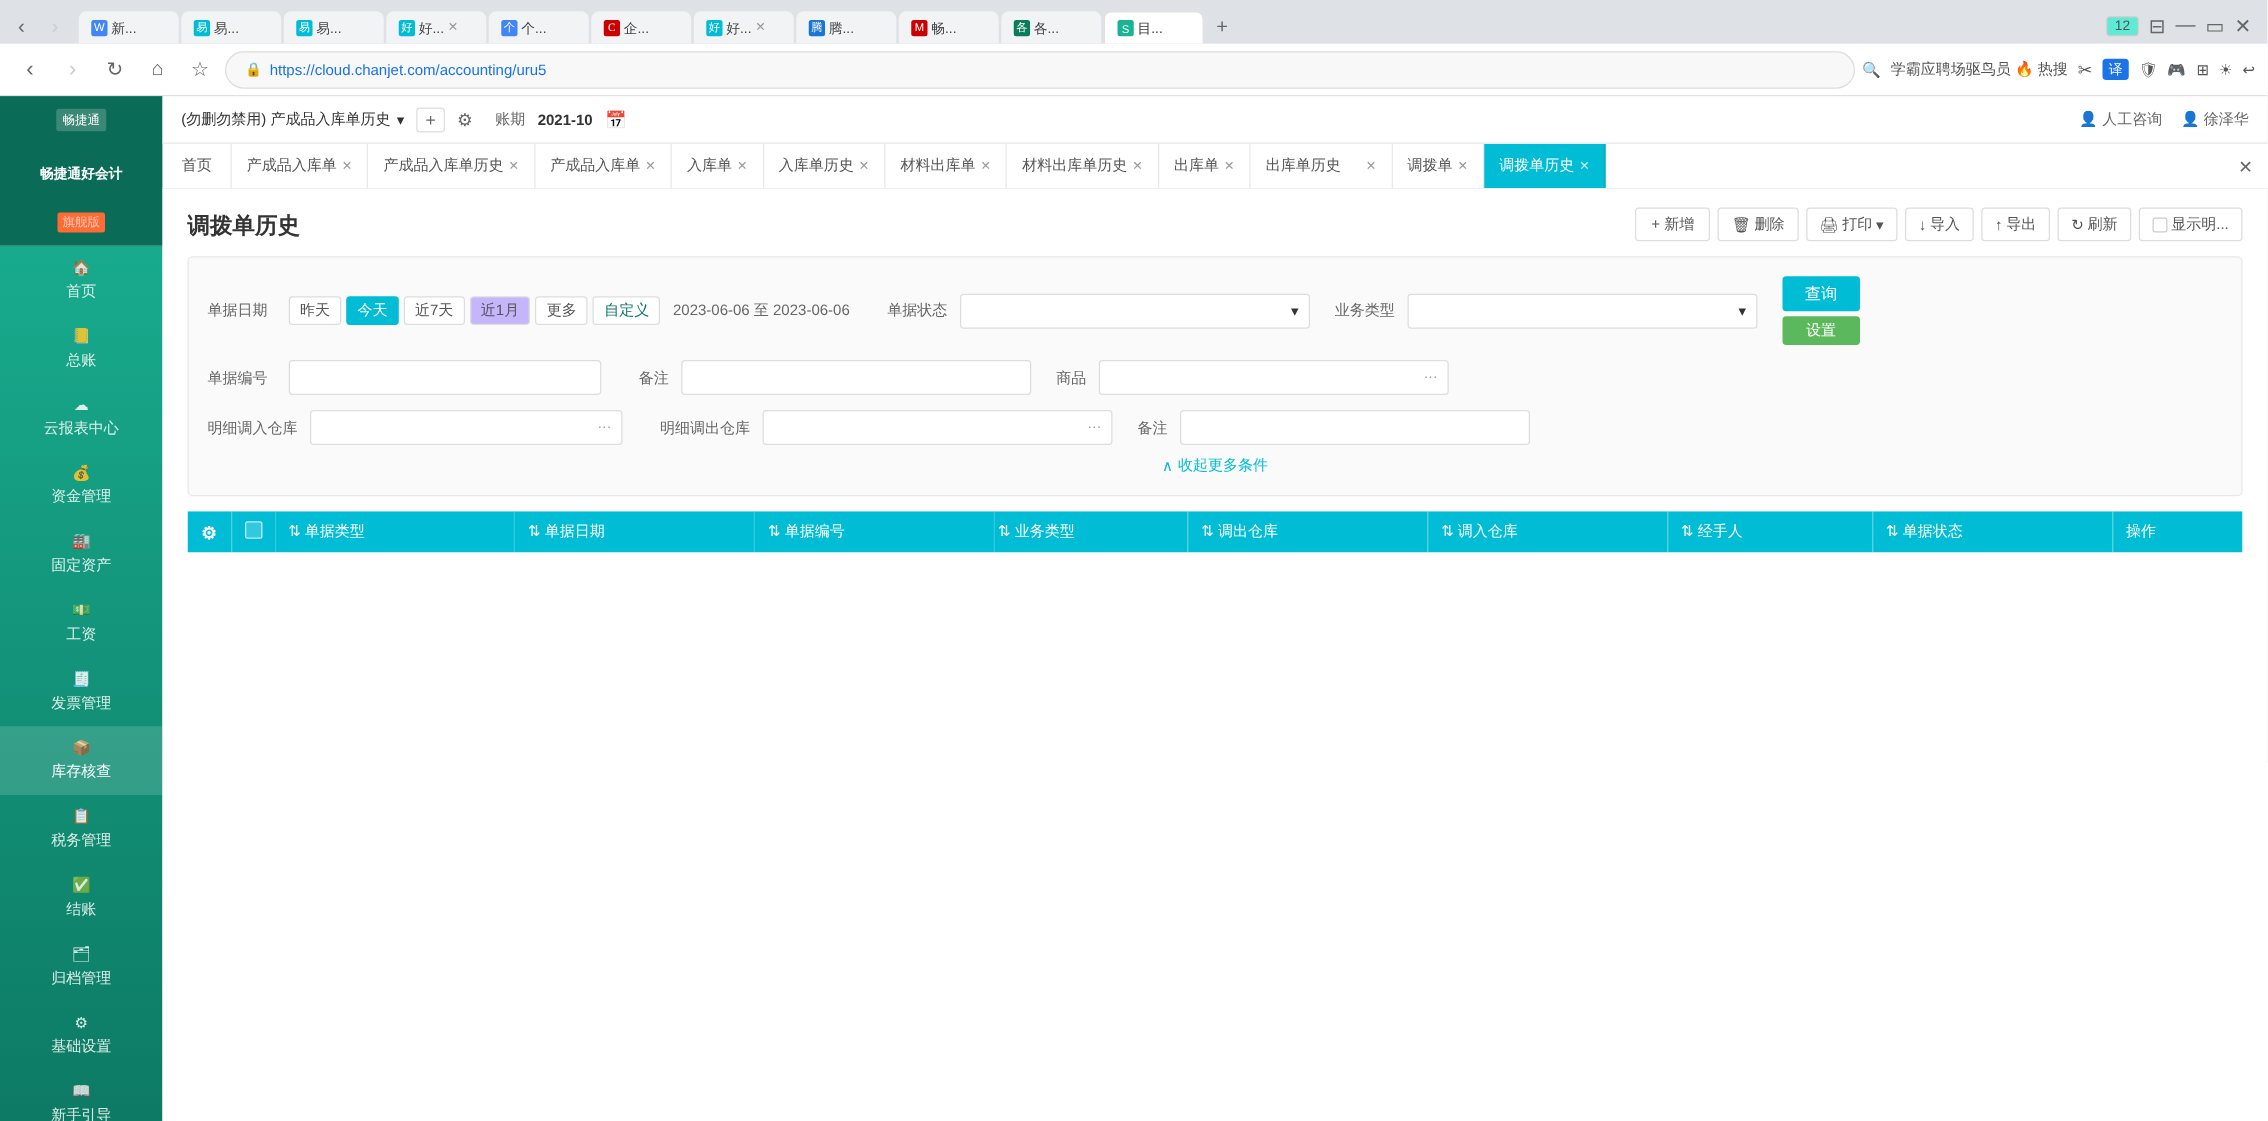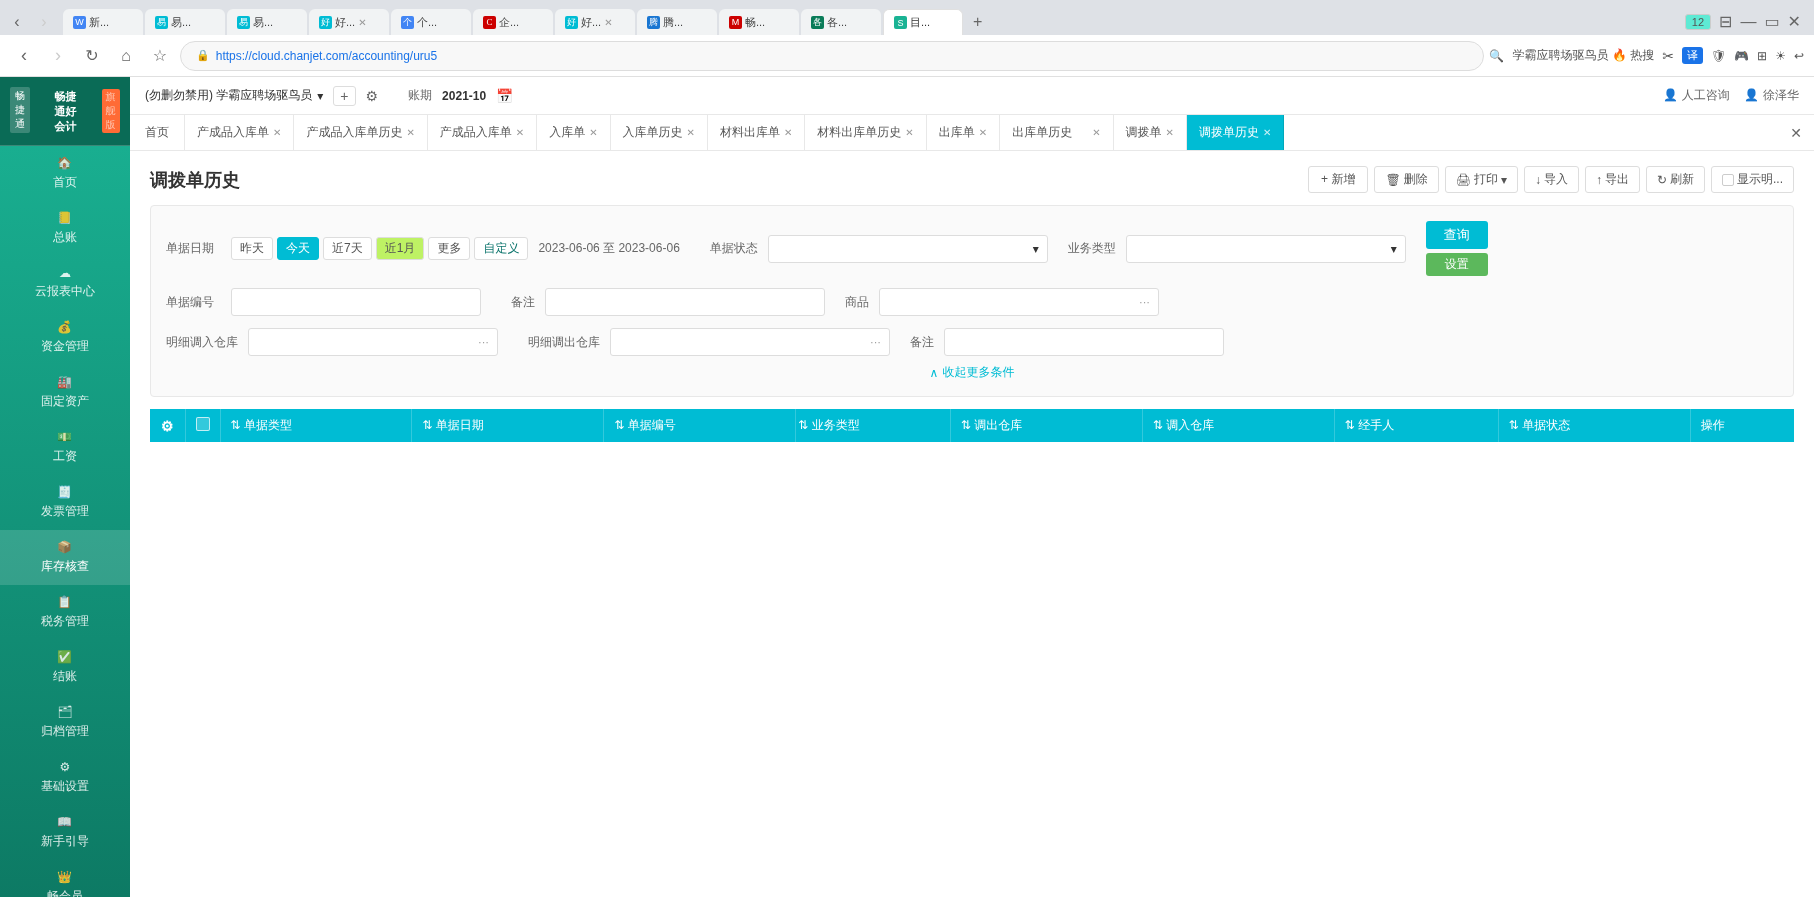--- a/index.html
+++ b/index.html
@@ -107,21 +107,21 @@
     <span style="cursor:pointer;">🎮</span>
     <span style="cursor:pointer;">⊞</span>
     <span style="cursor:pointer;">☀</span>
     <span style="cursor:pointer;">↩</span>
   </div>
 </div>
 
 <div class="app-wrapper">
 
   <div class="sidebar">
-    <div style="background:#0a6b56;padding:10px;display:flex;align-items:center;justify-content:center;flex-direction:row;border-bottom:1px solid rgba(255,255,255,0.2);gap:24px;">
+    <div style="background:#0a6b56;padding:10px;display:flex;align-items:center;justify-content:center;flex-direction:column;border-bottom:1px solid rgba(255,255,255,0.2);gap:24px;">
       <div style="color:#fff;font-size:10px;background:rgba(255,255,255,0.2);padding:2px 5px;border-radius:2px;margin-bottom:2px;">畅捷通</div>
       <div style="color:#fff;font-size:11px;font-weight:bold;">畅捷通好会计</div>
       <div style="color:rgba(255,255,255,0.6);font-size:10px;background:#ff6b35;padding:1px 4px;border-radius:2px;">旗舰版</div>
     </div>
     <div class="sidebar-item">
       <span>🏠</span>
       <span style="color:rgba(255,255,255,0.85);font-size:12px;">首页</span>
     </div>
     <div class="sidebar-item">
       <span>📒</span>
@@ -174,26 +174,26 @@
     <div class="sidebar-item">
       <span>👑</span>
       <span style="color:rgba(255,255,255,0.85);font-size:12px;">畅会员</span>
     </div>
   </div>
 
   <div class="main-content">
 
     <div style="background:#fff;height:38px;display:flex;align-items:center;padding:0 15px;border-bottom:1px solid #e8e8e8;gap:10px;">
       <div style="display:flex;align-items:center;gap:5px;cursor:pointer;font-size:12px;color:#333;">
-        <span>(勿删勿禁用) 学霸应聘场驱鸟员</span>
+        <span>(勿删勿禁用) 产成品入库单历史</span>
         <span>▾</span>
       </div>
       <button style="background:none;border:1px solid #ddd;border-radius:3px;padding:1px 6px;font-size:14px;cursor:pointer;color:#666;">+</button>
       <span style="font-size:14px;color:#666;cursor:pointer;">⚙</span>
-      <span style="font-size:12px;color:#666;margin-left:20px;">账期</span>
+      <span style="font-size:12px;color:#666;margin-left:8px;">账期</span>
       <span style="font-size:12px;color:#333;font-weight:bold;">2021-10</span>
       <span style="font-size:14px;color:#666;cursor:pointer;">📅</span>
       <div style="margin-left:auto;display:flex;align-items:center;gap:15px;">
         <span style="font-size:12px;color:#666;cursor:pointer;">👤 <span>人工咨询</span></span>
         <span style="font-size:12px;color:#666;cursor:pointer;">👤 <span>徐泽华</span></span>
       </div>
     </div>
 
     <div style="background:#fff;height:36px;display:flex;align-items:center;border-bottom:1px solid #e8e8e8;overflow-x:auto;flex-shrink:0;">
       <div style="display:flex;align-items:center;gap:4px;padding:0 15px;height:36px;font-size:12px;color:#555;cursor:pointer;border-right:1px solid #e8e8e8;white-space:nowrap;flex-shrink:0;">
@@ -281,21 +281,21 @@
       </div>
 
       <div style="border:1px solid #e8e8e8;border-radius:4px;padding:15px;margin-bottom:12px;background:#fafafa;">
 
         <div style="display:flex;align-items:center;gap:10px;margin-bottom:12px;">
           <span style="font-size:12px;color:#666;min-width:55px;flex-shrink:0;">单据日期</span>
           <div style="display:flex;align-items:center;gap:4px;flex-shrink:0;">
             <button style="padding:2px 8px;border:1px solid #ddd;border-radius:3px;background:#fff;cursor:pointer;font-size:12px;color:#555;">昨天</button>
             <button style="padding:2px 8px;border:1px solid #00bcd4;border-radius:3px;background:#00bcd4;cursor:pointer;font-size:12px;color:#fff;">今天</button>
             <button style="padding:2px 8px;border:1px solid #ddd;border-radius:3px;background:#fff;cursor:pointer;font-size:12px;color:#555;">近7天</button>
-            <button style="padding:2px 8px;border:1px solid #ddd;border-radius:3px;background:#bef264;cursor:pointer;font-size:12px;color:#555;">近1月</button>
+            <button style="padding:2px 8px;border:1px solid #ddd;border-radius:3px;background:#c4b5fd;cursor:pointer;font-size:12px;color:#555;">近1月</button>
             <button style="padding:2px 8px;border:1px solid #ddd;border-radius:3px;background:#fff;cursor:pointer;font-size:12px;color:#555;">更多</button>
             <button style="padding:2px 8px;border:1px solid #ddd;border-radius:3px;background:#fff;cursor:pointer;font-size:12px;color:#0f766e;">自定义</button>
           </div>
           <span style="font-size:12px;color:#666;">2023-06-06 至 2023-06-06</span>
 
           <span style="margin-left:20px;font-size:12px;color:#666;flex-shrink:0;">单据状态</span>
           <div style="height:28px;border:1px solid #ddd;border-radius:3px;padding:0 8px;font-size:12px;min-width:280px;display:flex;align-items:center;justify-content:space-between;cursor:pointer;background:#fff;">
             <span></span>
             <span>▾</span>
           </div>

